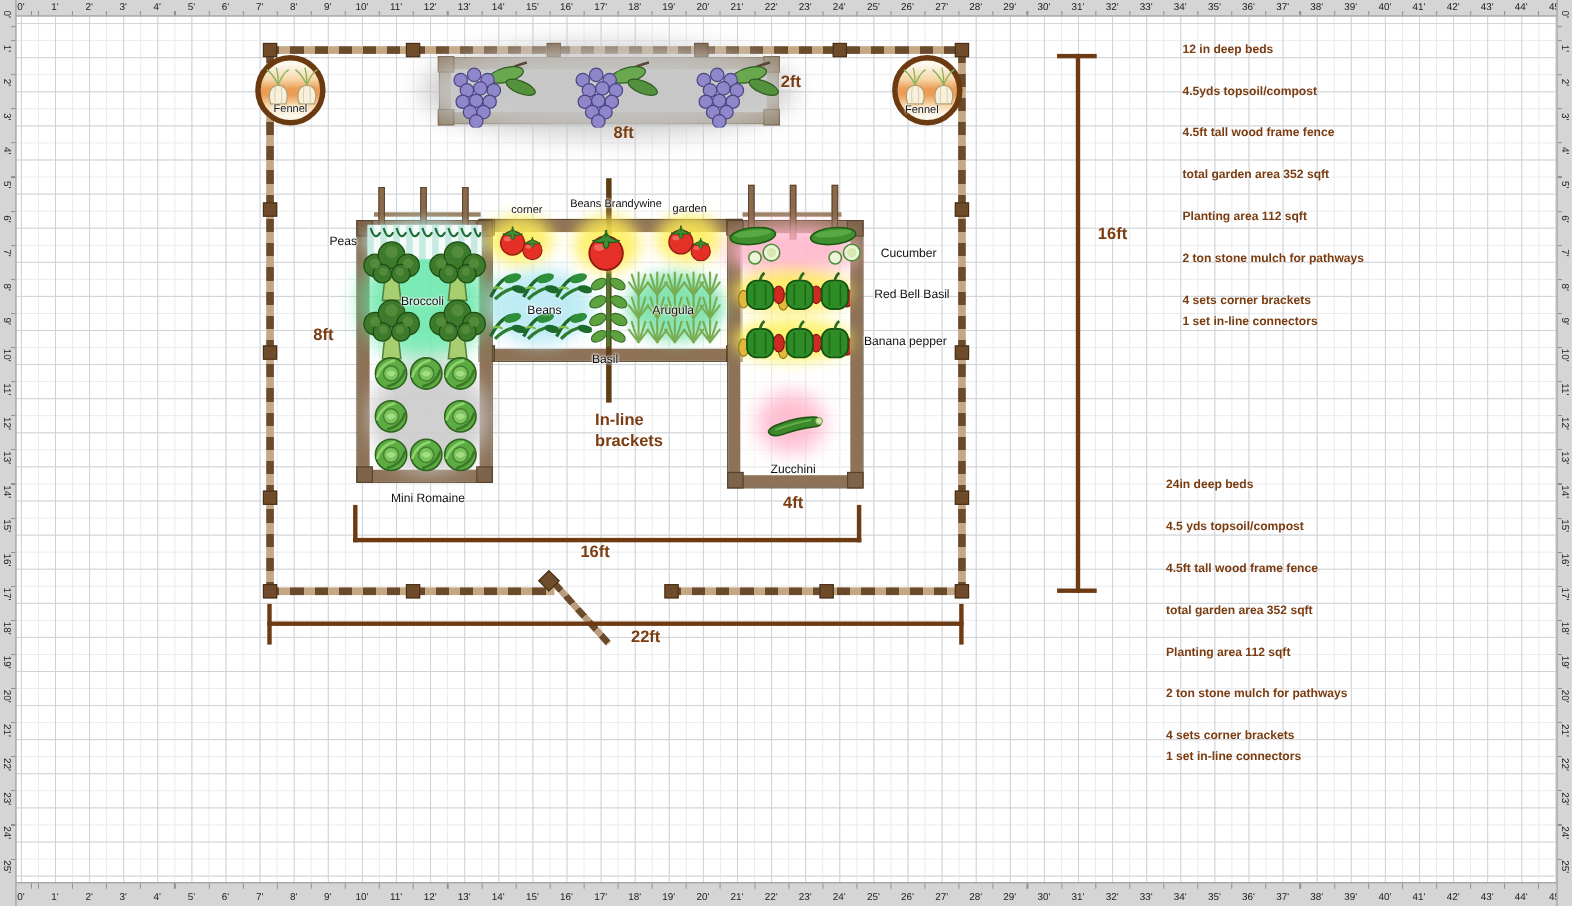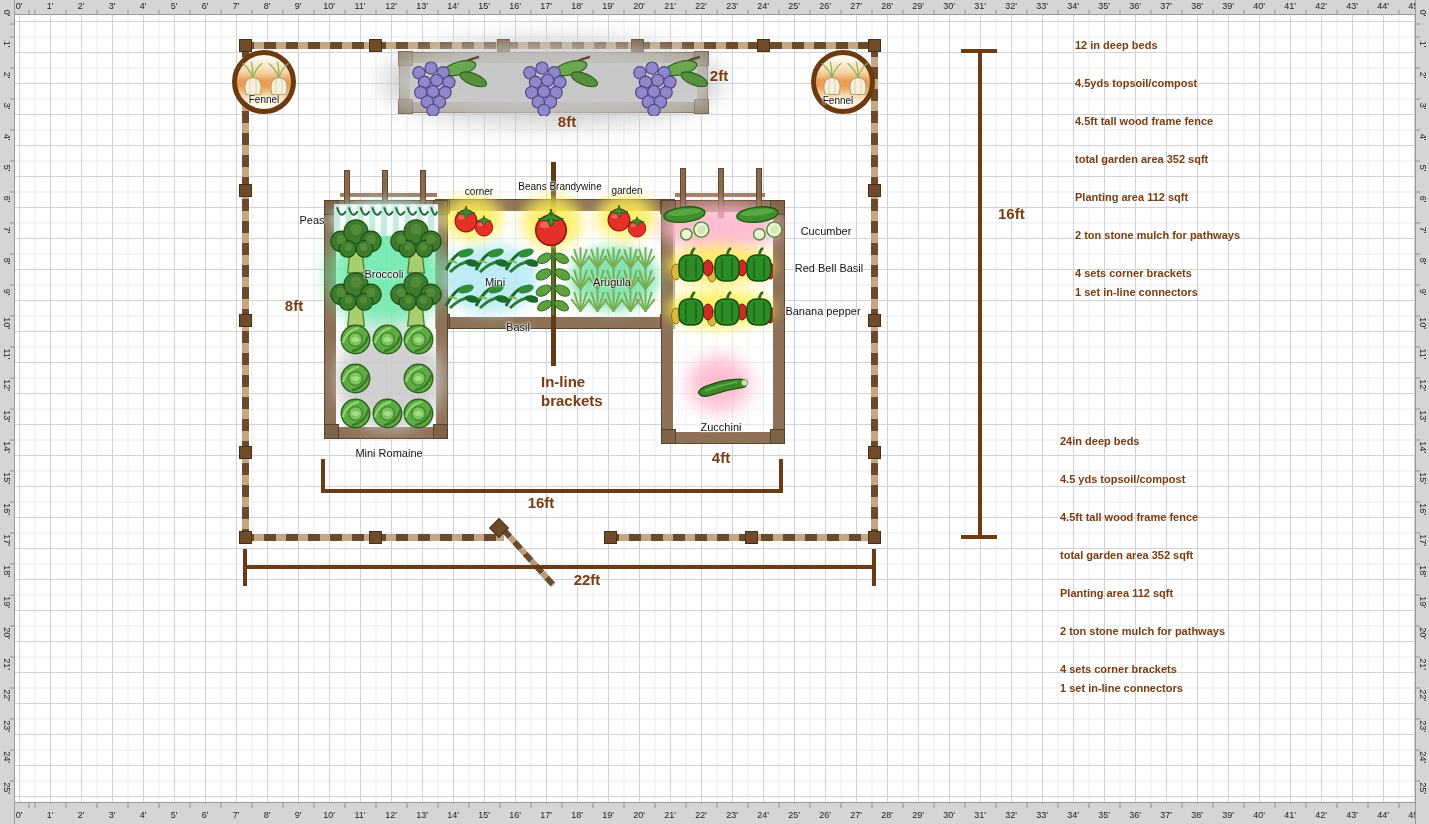--- a/index.html
+++ b/index.html
@@ -532,22 +532,22 @@
   <use href="#sym-pepper-row" x="671" y="291" width="102" height="36"></use>
 
   <use href="#sym-zucchini" x="694" y="369" width="56" height="31"></use>
 </svg>
 
 <div class="plabel small" style="left:264px;top:99px">Fennel</div>
 <div class="plabel small" style="left:838px;top:100px">Fennel</div>
 <div class="plabel" style="left:312px;top:220px">Peas</div>
 <div class="plabel" style="left:384px;top:274px">Broccoli</div>
 <div class="plabel" style="left:389px;top:453px">Mini Romaine</div>
-<div class="plabel" style="left:495px;top:282px">Mini</div>
-<div class="plabel" style="left:518px;top:327px">Basil</div>
+<div class="plabel" style="left:495px;top:282px">Beans</div>
+<div class="plabel" style="left:550px;top:327px">Basil</div>
 <div class="plabel" style="left:612px;top:282px">Arugula</div>
 <div class="plabel small" style="left:479px;top:191px">corner</div>
 <div class="plabel small" style="left:560px;top:186px">Beans Brandywine</div>
 <div class="plabel small" style="left:627px;top:190px">garden</div>
 <div class="plabel" style="left:826px;top:231px">Cucumber</div>
 <div class="plabel" style="left:829px;top:268px">Red Bell Basil</div>
 <div class="plabel" style="left:823px;top:311px">Banana pepper</div>
 <div class="plabel" style="left:721px;top:427px">Zucchini</div>
 
 <div class="dimline" style="left:961px;top:49px;width:36px;height:4px"></div>

